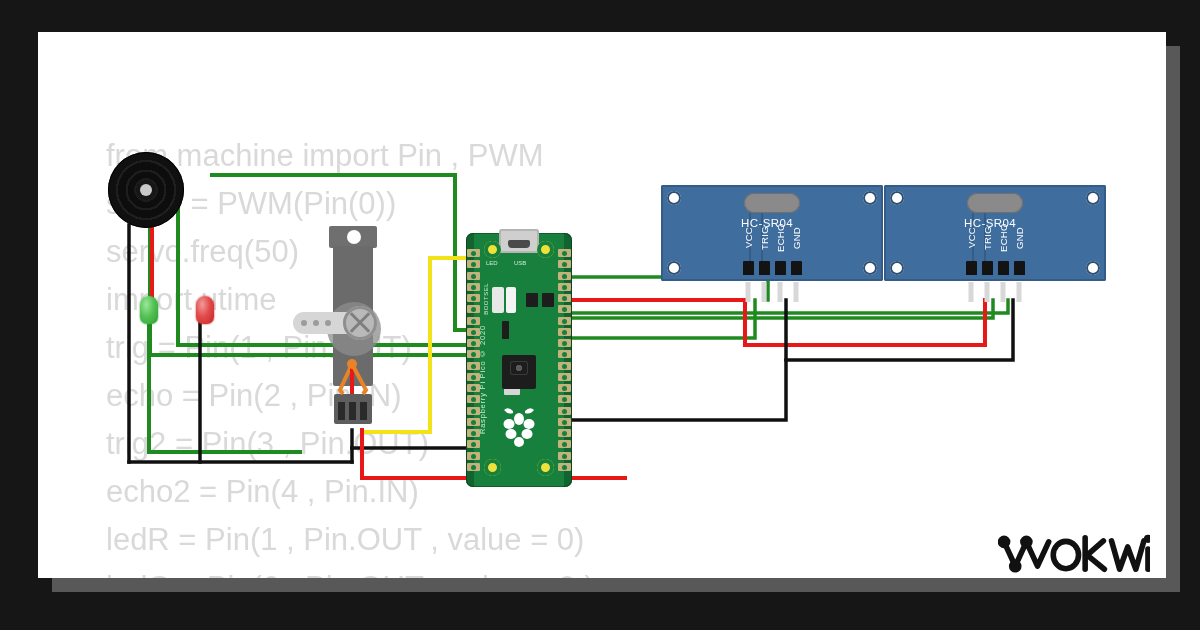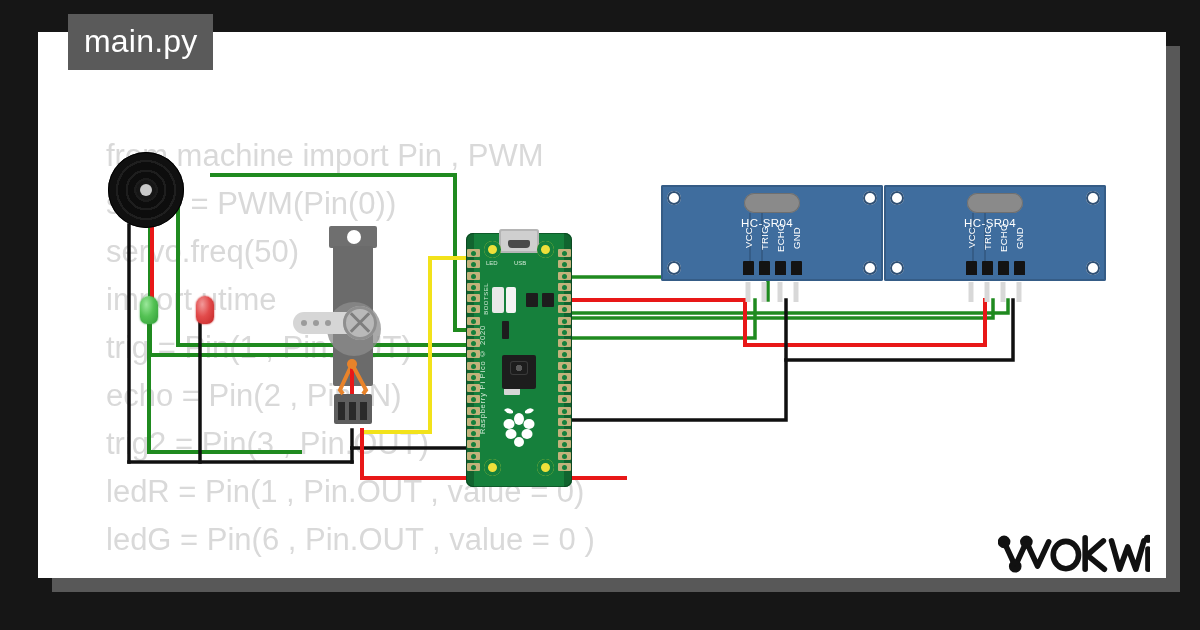--- a/index.html
+++ b/index.html
@@ -149,21 +149,21 @@
 </style>
 </head>
 <body>
 
 <div id="root">
 
   <div class="frame-shadow"></div>
 
   <div class="canvas">
 
-    <div class="code" id="code-underlay"><div>from machine import Pin , PWM</div><div>servo = PWM(Pin(0))</div><div>servo.freq(50)</div><div>import utime</div><div>trig = Pin(1 , Pin.OUT)</div><div>echo = Pin(2 , Pin.IN)</div><div>trig2 = Pin(3 , Pin.OUT)</div><div>ledR = Pin(1 , Pin.OUT , value = 0)</div><div>ledG = Pin(6 , Pin.OUT , value = 0 )</div></div>
+    <div class="code" id="code-underlay"><div>from machine import Pin , PWM</div><div>servo = PWM(Pin(0))</div><div>servo.freq(50)</div><div>import utime</div><div>trig = Pin(1 , Pin.OUT)</div><div>echo = Pin(2 , Pin.IN)</div><div>trig2 = Pin(3 , Pin.OUT)</div><div>echo2 = Pin(4 , Pin.IN)</div><div>ledR = Pin(1 , Pin.OUT , value = 0)</div><div>ledG = Pin(6 , Pin.OUT , value = 0 )</div></div>
 
     <svg class="wires" viewBox="0 0 1200 630" style="left:-38px; top:-32px;">
       <g fill="none" stroke-linecap="square" stroke-width="4">
 
         <path d="M150 200 L150 355 L470 355" stroke="#1f8a1f"></path>
         <path d="M178 200 L178 345 L470 345" stroke="#1f8a1f"></path>
         <path d="M212 175 L455 175 L455 330 L470 330" stroke="#1f8a1f"></path>
         <path d="M150 330 L150 437 L468 437" stroke="#1f8a1f" opacity="0"></path>
 
         <path d="M149 320 L149 452 L300 452" stroke="#1f8a1f"></path>
@@ -392,15 +392,14 @@
             <path d="M224 28 L240 84 L256 40 L272 84 L288 28"></path>
             <path d="M296 44 L296 84"></path>
           </g>
           <circle cx="296" cy="24" r="8" fill="#111"></circle>
         </svg>
       </div>
 
     </div>
   </div>
 
-  <div class="file-chip">main.py</div>
 
 </div>
 
 </body></html>

